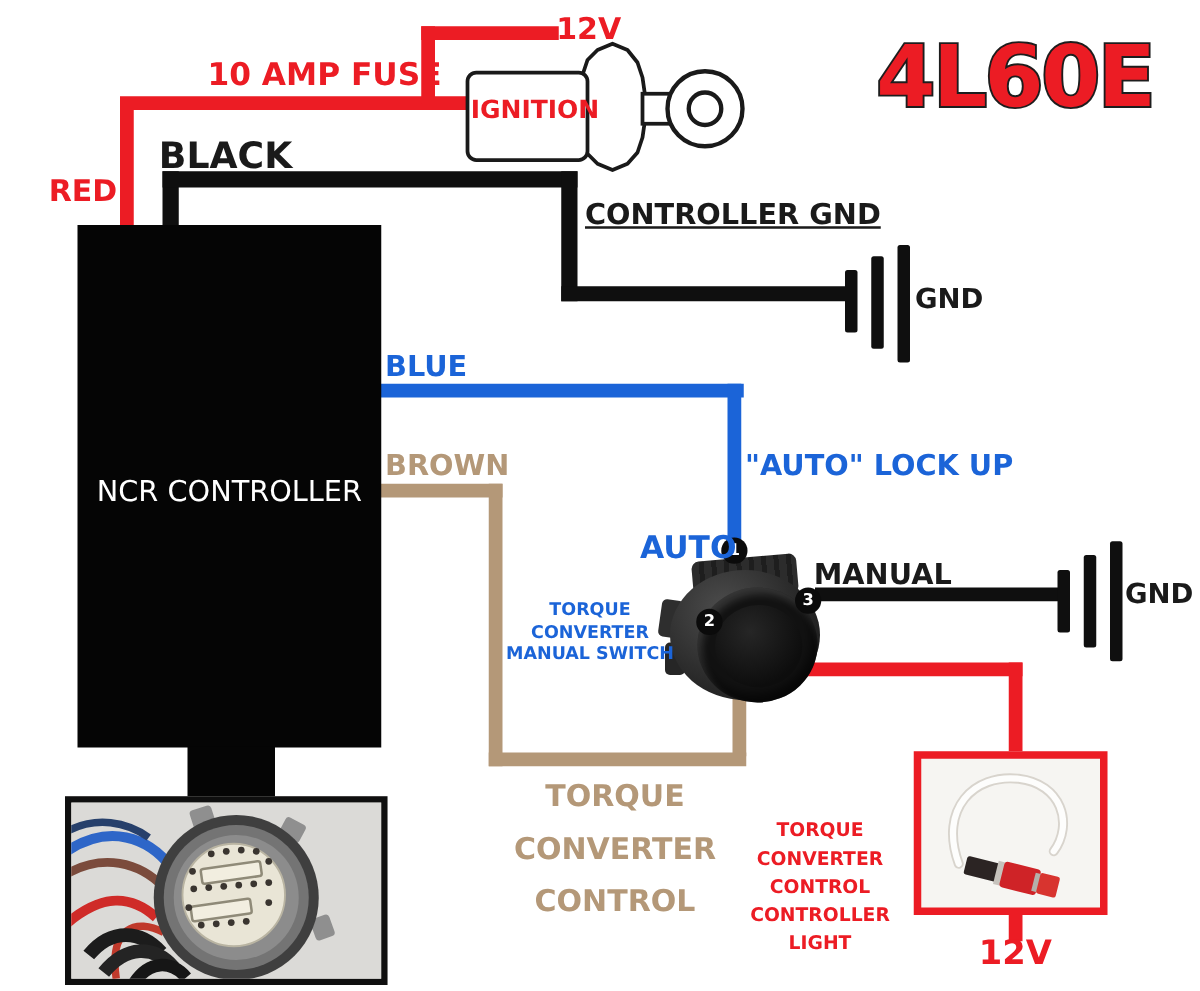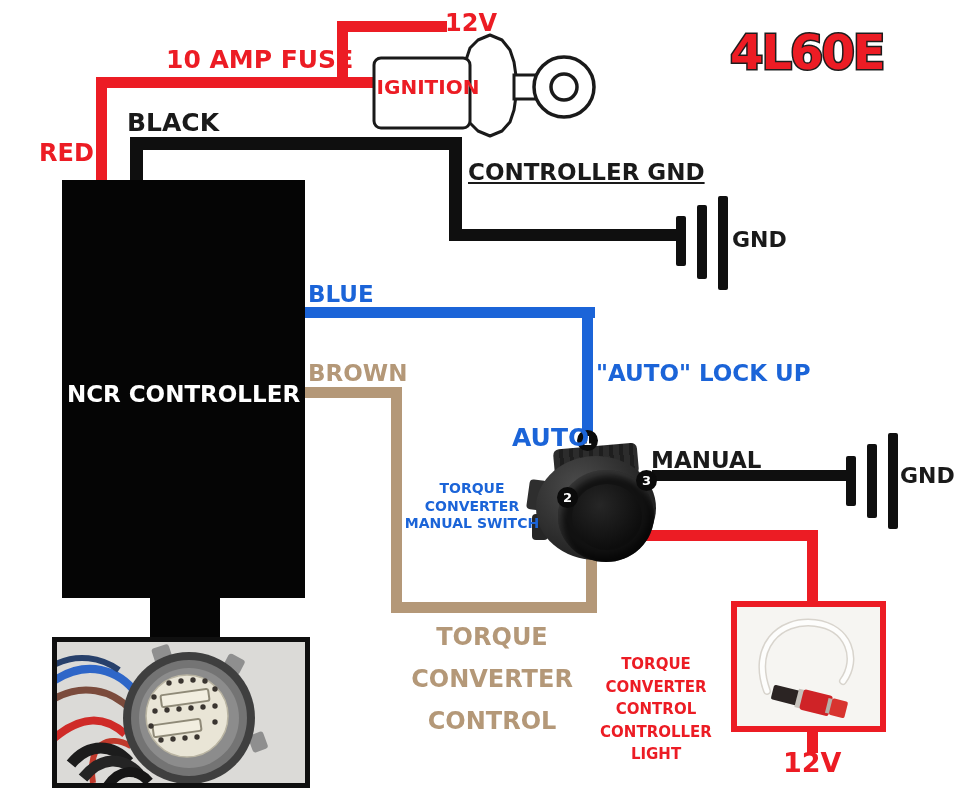--- a/index.html
+++ b/index.html
@@ -18,30 +18,30 @@
   .wire.k{background:#0f0f0f;}
   .wire.b{background:var(--blue);}
   .wire.n{background:var(--brown);}
   .gbar{position:absolute;background:#0f0f0f;border-radius:2px;width:10px;}
   .badge{
     position:absolute;width:21px;height:21px;border-radius:50%;
     background:#0b0b0b;color:#fff;font-size:13px;font-weight:bold;
     display:flex;align-items:center;justify-content:center;
   }
   #logo{
-    position:absolute;left:730px;top:26px;font-size:48px;font-weight:900;
+    position:absolute;left:701px;top:26px;font-size:68px;font-weight:900;
     color:var(--red);letter-spacing:-2px;
     -webkit-text-stroke:3px #1d1d1d;paint-order:stroke fill;
   }
   #controller-box{
     position:absolute;left:62px;top:180px;width:243px;height:418px;background:#050505;
   }
   #controller-label{
     position:absolute;left:62px;top:382px;width:243px;text-align:center;
-    color:#fff;font-weight:bold;font-size:23px;
+    color:#fff;font-weight:normal;font-size:23px;
   }
   #controller-stub{position:absolute;left:150px;top:597px;width:70px;height:41px;background:#050505;}
   #connector-photo-box{
     position:absolute;left:52px;top:637px;width:248px;height:141px;
     border:5px solid #0f0f0f;background:#dbdad7;
   }
   #indicator-box{
     position:absolute;left:731px;top:601px;width:143px;height:119px;
     border:6px solid var(--red);background:#f6f5f2;
   }
@@ -185,21 +185,21 @@
         <rect x="90" y="86" width="6" height="15" fill="#b4b0aa"></rect>
         <rect x="94" y="85" width="16" height="17" rx="2" fill="#d8342f"></rect>
       </g>
     </svg>
   </div>
 
   <div id="logo" class="t">4L60E</div>
 
   <div class="t red" style="left:445px;top:10px;font-size:24px;">12V</div>
   <div class="t red" style="left:166px;top:46px;font-size:25px;">10 AMP FUSE</div>
-  <div class="t blk" style="left:127px;top:109px;font-size:25px;">BLACK</div>
+  <div class="t blk" style="left:127px;top:109px;font-size:29px;">BLACK</div>
   <div class="t red" style="left:39px;top:140px;font-size:24px;">RED</div>
 
   <div class="t blk" style="left:468px;top:160px;font-size:23px;text-decoration:underline;">CONTROLLER GND</div>
   <div class="t blk" style="left:732px;top:228px;font-size:22px;">GND</div>
 
   <div class="t blue" style="left:308px;top:282px;font-size:23px;">BLUE</div>
   <div class="t brown" style="left:308px;top:361px;font-size:23px;">BROWN</div>
 
   <div class="t blue" style="left:596px;top:361px;font-size:23px;">"AUTO" LOCK UP</div>
   <div class="t blue" style="left:512px;top:424px;font-size:25px;">AUTO</div>

